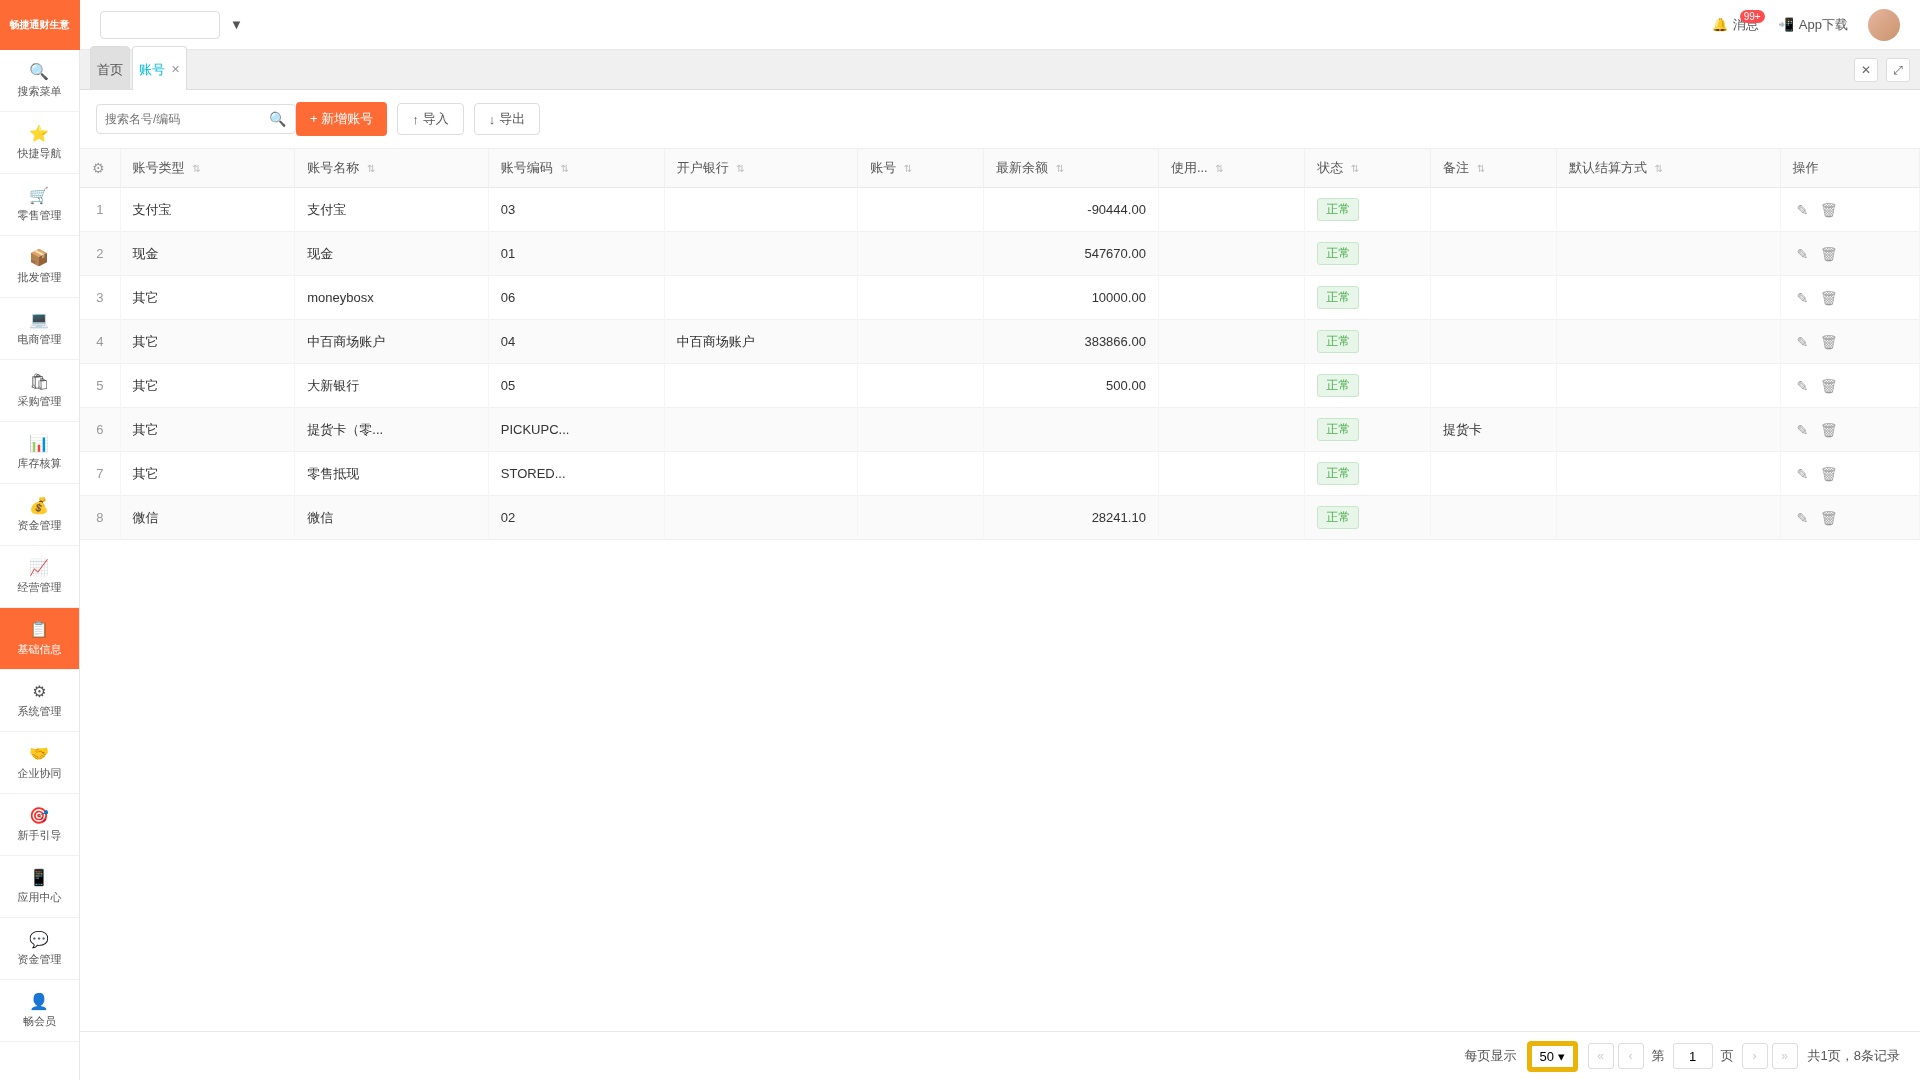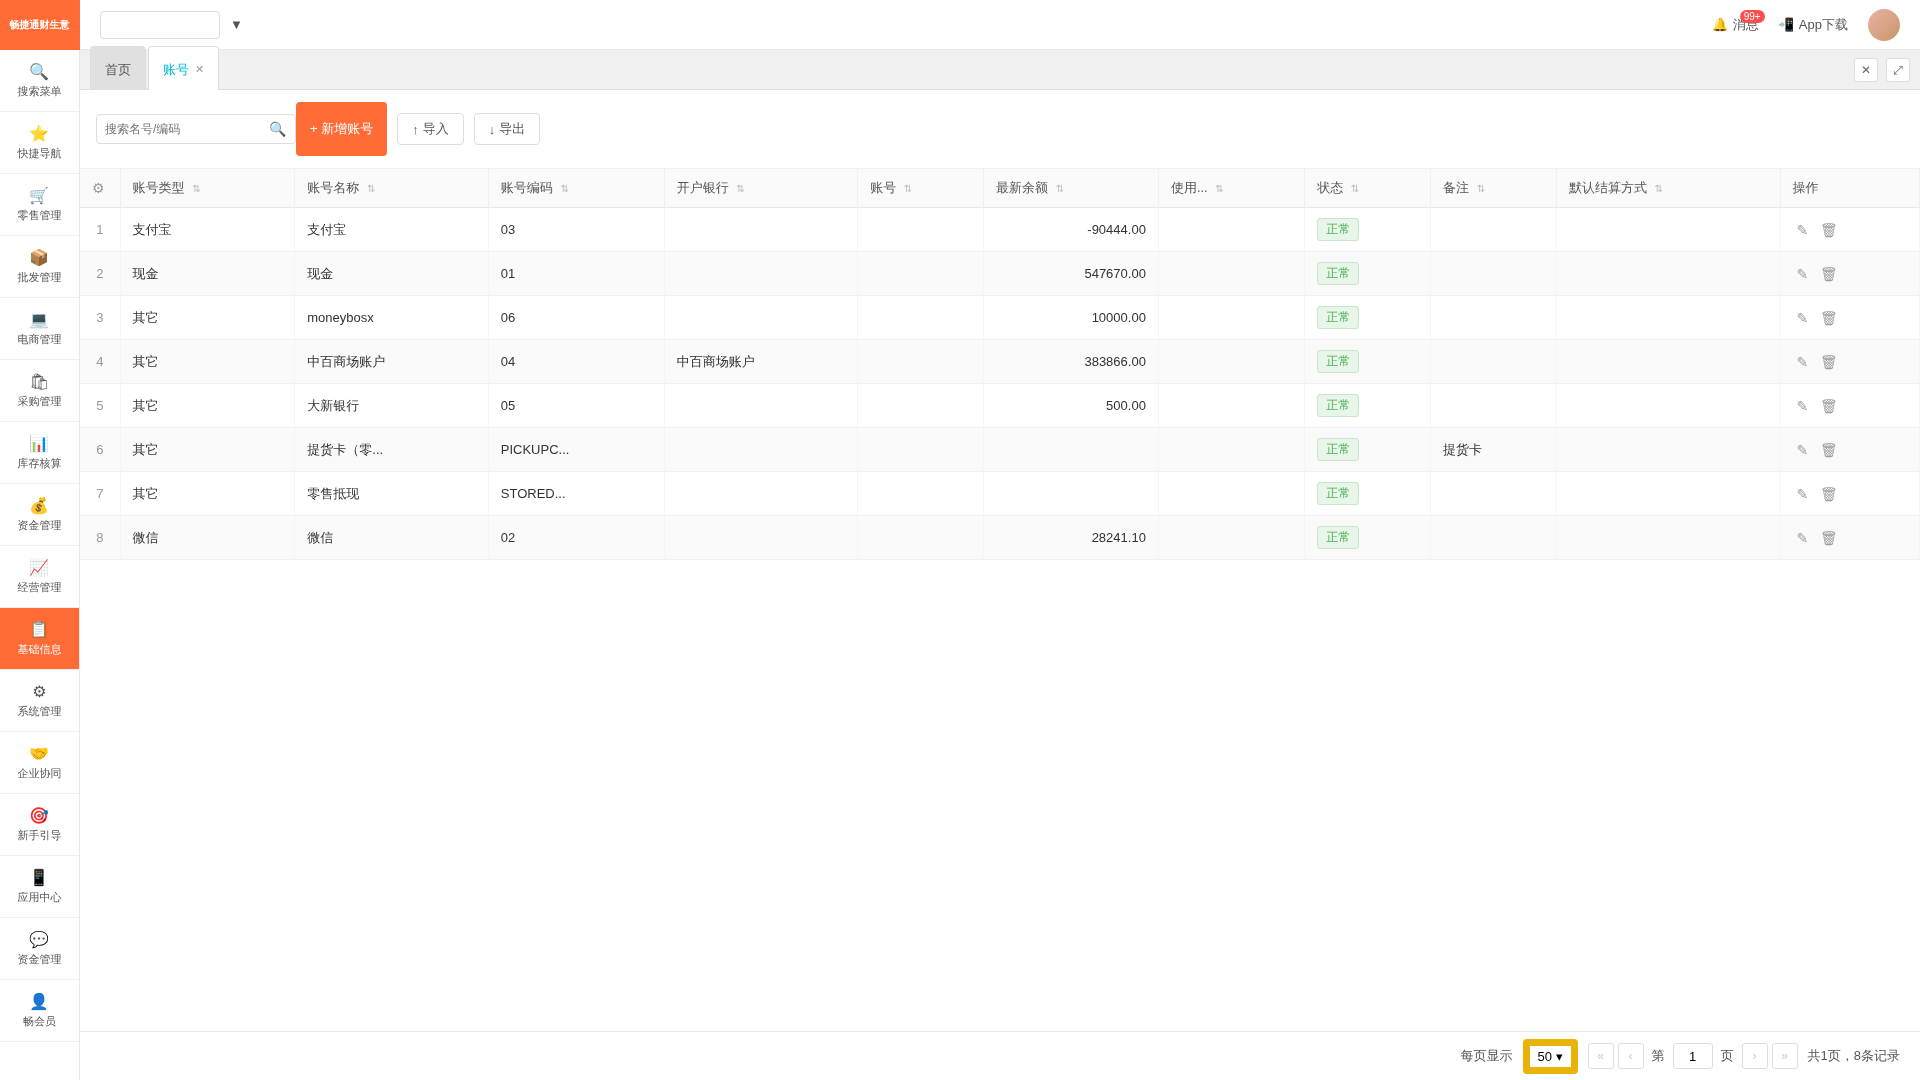--- a/index.html
+++ b/index.html
@@ -121,21 +121,21 @@
       height: 40px;
       background: #f0f0f0;
       display: flex;
       align-items: center;
       padding: 0 10px;
       gap: 0;
       border-bottom: 1px solid #ddd;
     }
     .tab {
       height: 48px;
-      padding: 0 14px;
+      padding: 0 6px;
       display: flex;
       align-items: center;
       gap: 6px;
       cursor: pointer;
       font-size: 13px;
       color: #555;
       border-radius: 4px 4px 0 0;
       background: #e0e0e0;
       border: 1px solid #ddd;
       margin-right: 2px;
@@ -204,21 +204,21 @@
       color: #999;
       width: 170px;
     }
     .search-icon { color: #aaa; font-size: 14px; cursor: pointer; }
     .toolbar-right { display: flex; align-items: center; gap: 10px; }
     .btn-primary {
       background: #ff6b35;
       color: white;
       border: none;
       border-radius: 4px;
-      padding: 18px 14px;
+      padding: 8px 14px;
       font-size: 13px;
       cursor: pointer;
       display: flex;
       align-items: center;
       gap: 4px;
     }
     .btn-default {
       background: white;
       color: #555;
       border: 1px solid #ddd;
@@ -291,21 +291,21 @@
       border-top: 1px solid #e8e8e8;
       display: flex;
       align-items: center;
       justify-content: flex-end;
       padding: 0 20px;
       gap: 10px;
       background: white;
     }
     .footer-label { color: #555; font-size: 13px; }
     .page-size-select {
-      border: 7px solid #eab308;
+      border: 5px solid #eab308;
       border-radius: 4px;
       padding: 3px 8px;
       font-size: 13px;
       display: flex;
       align-items: center;
       gap: 4px;
       cursor: pointer;
     }
     .pager { display: flex; align-items: center; gap: 4px; }
     .pager-btn {

